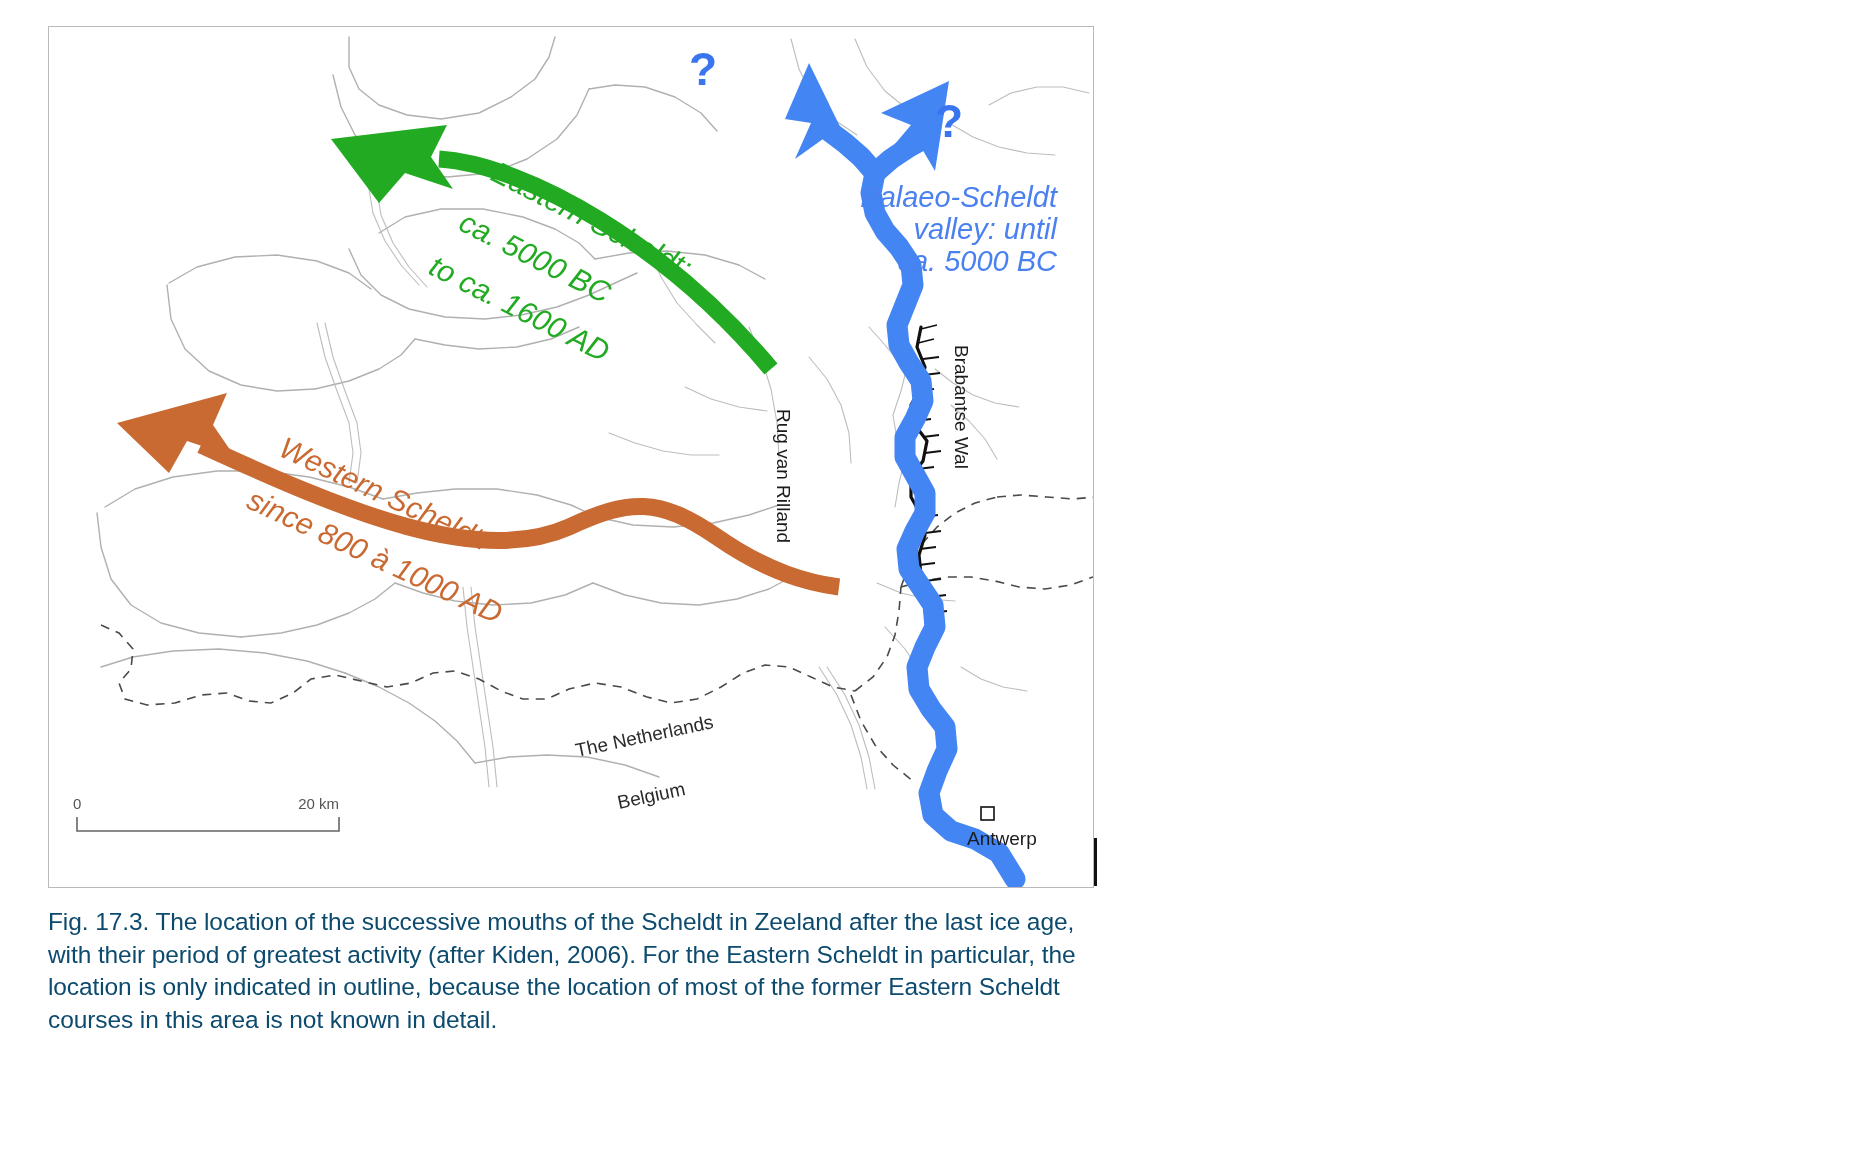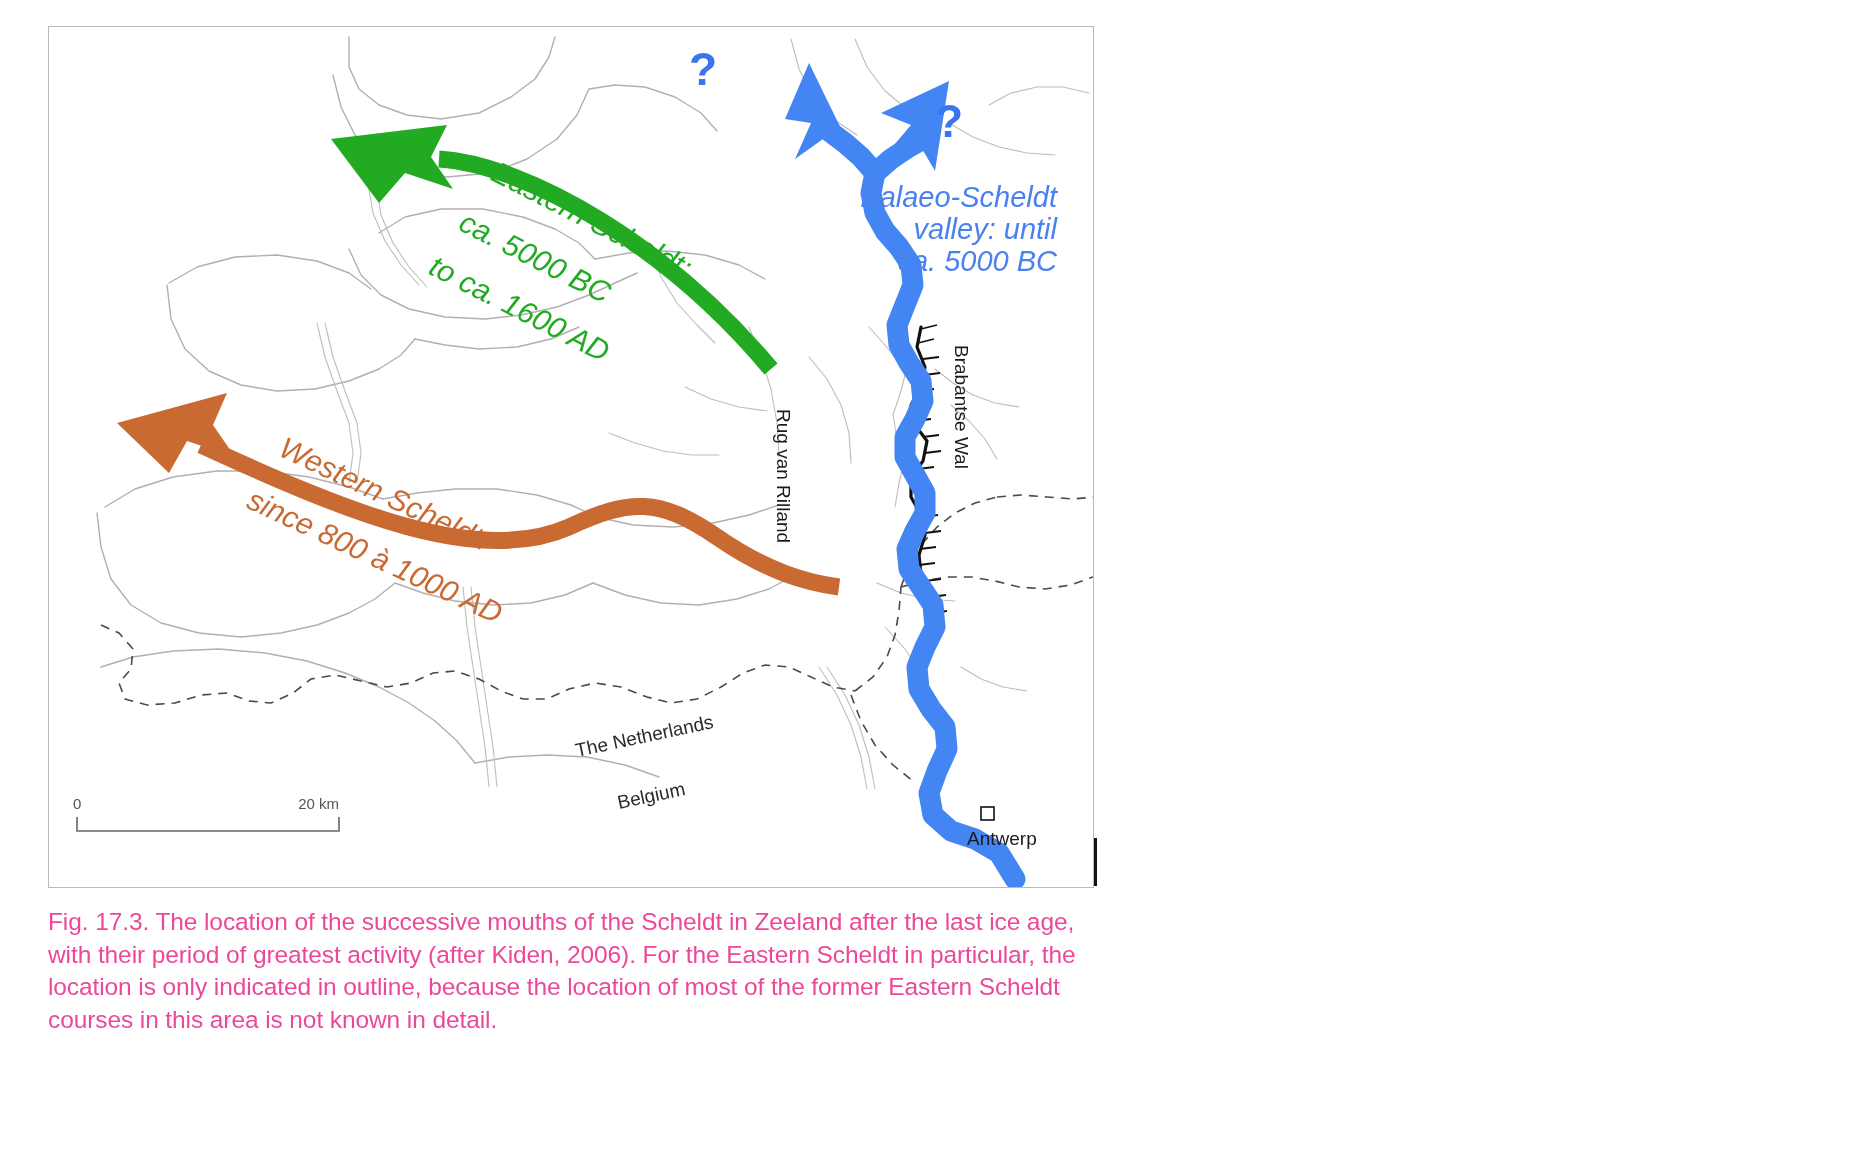--- a/index.html
+++ b/index.html
@@ -45,21 +45,21 @@
     display: block;
   }
   .caption {
     position: absolute;
     left: 0;
     top: 880px;
     width: 1048px;
     font-family: "Liberation Sans", sans-serif;
     font-size: 24.5px;
     line-height: 32.5px;
-    color: #ec4899;
+    color: #0c4a6e;
     letter-spacing: -0.1px;
   }
   .right-tick {
     position: absolute;
     left: 1046px;
     top: 812px;
     width: 3px;
     height: 48px;
     background: #111111;
   }

